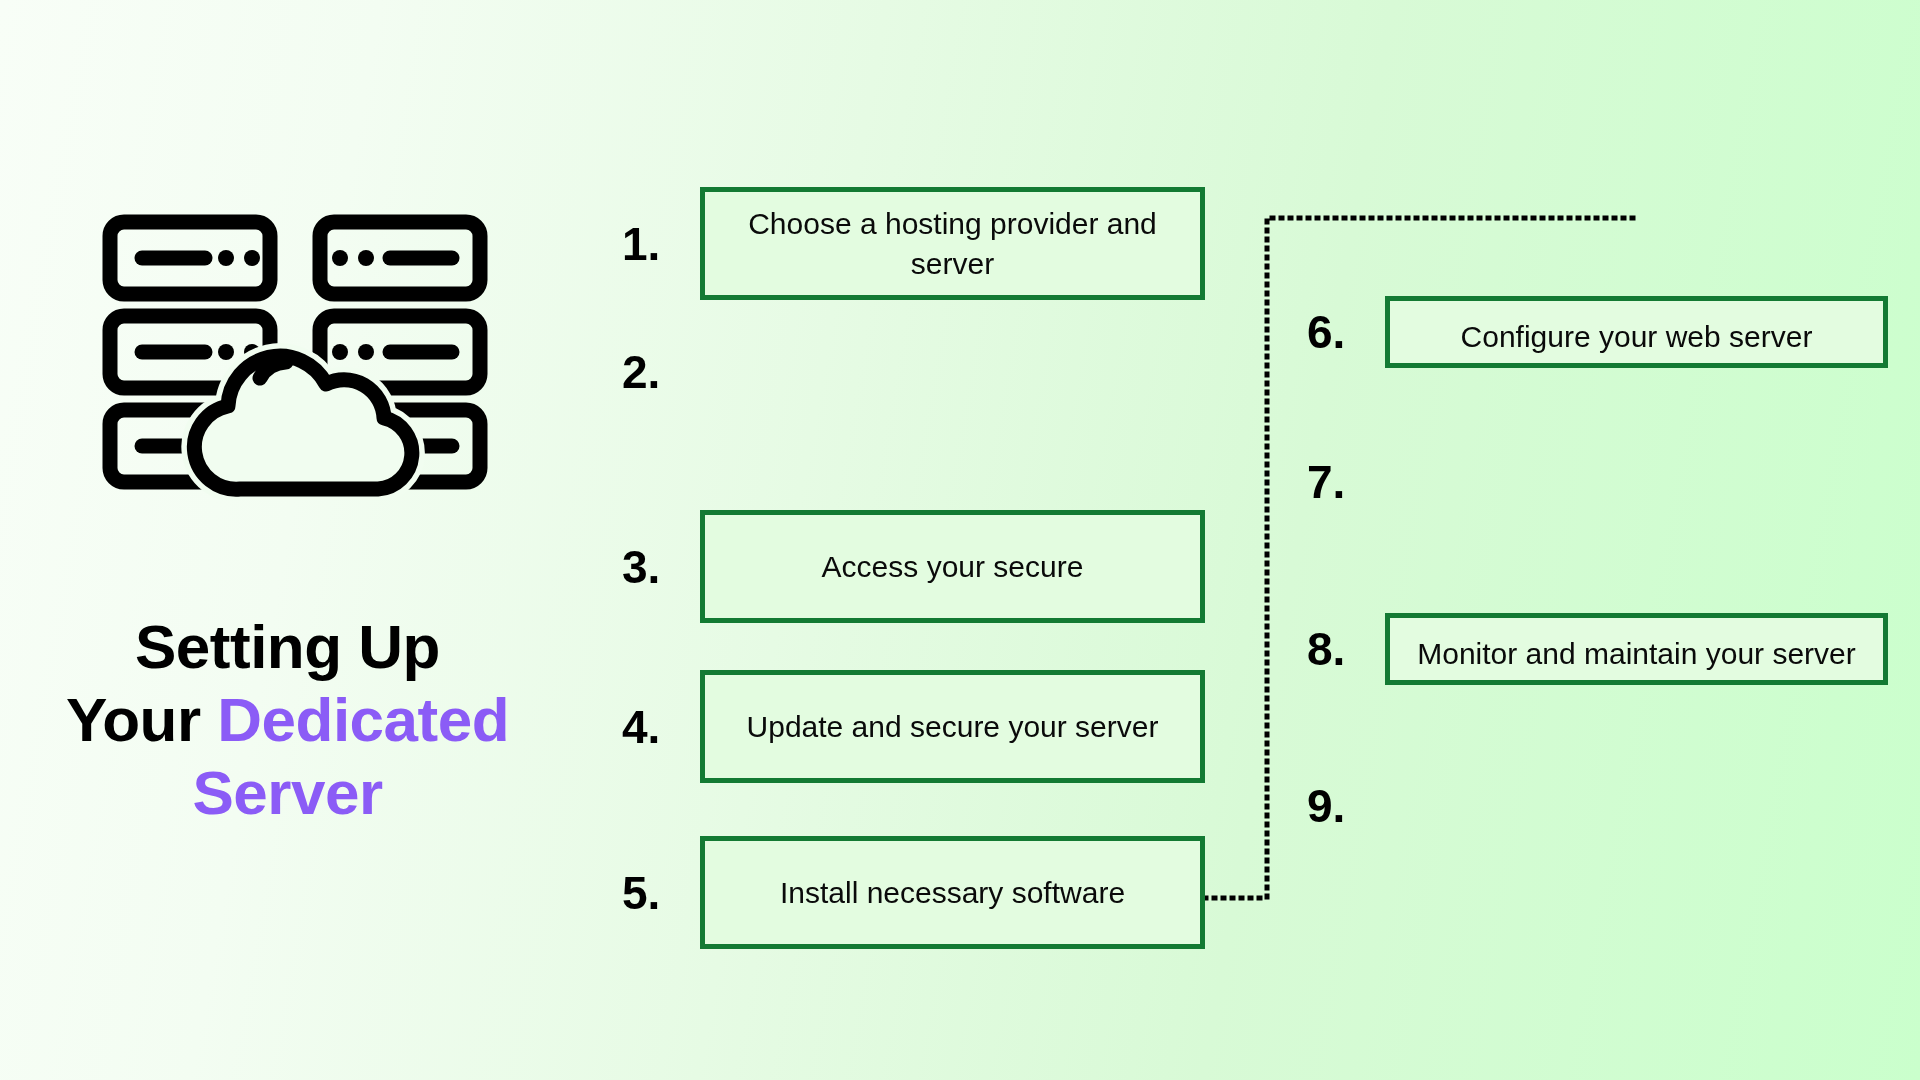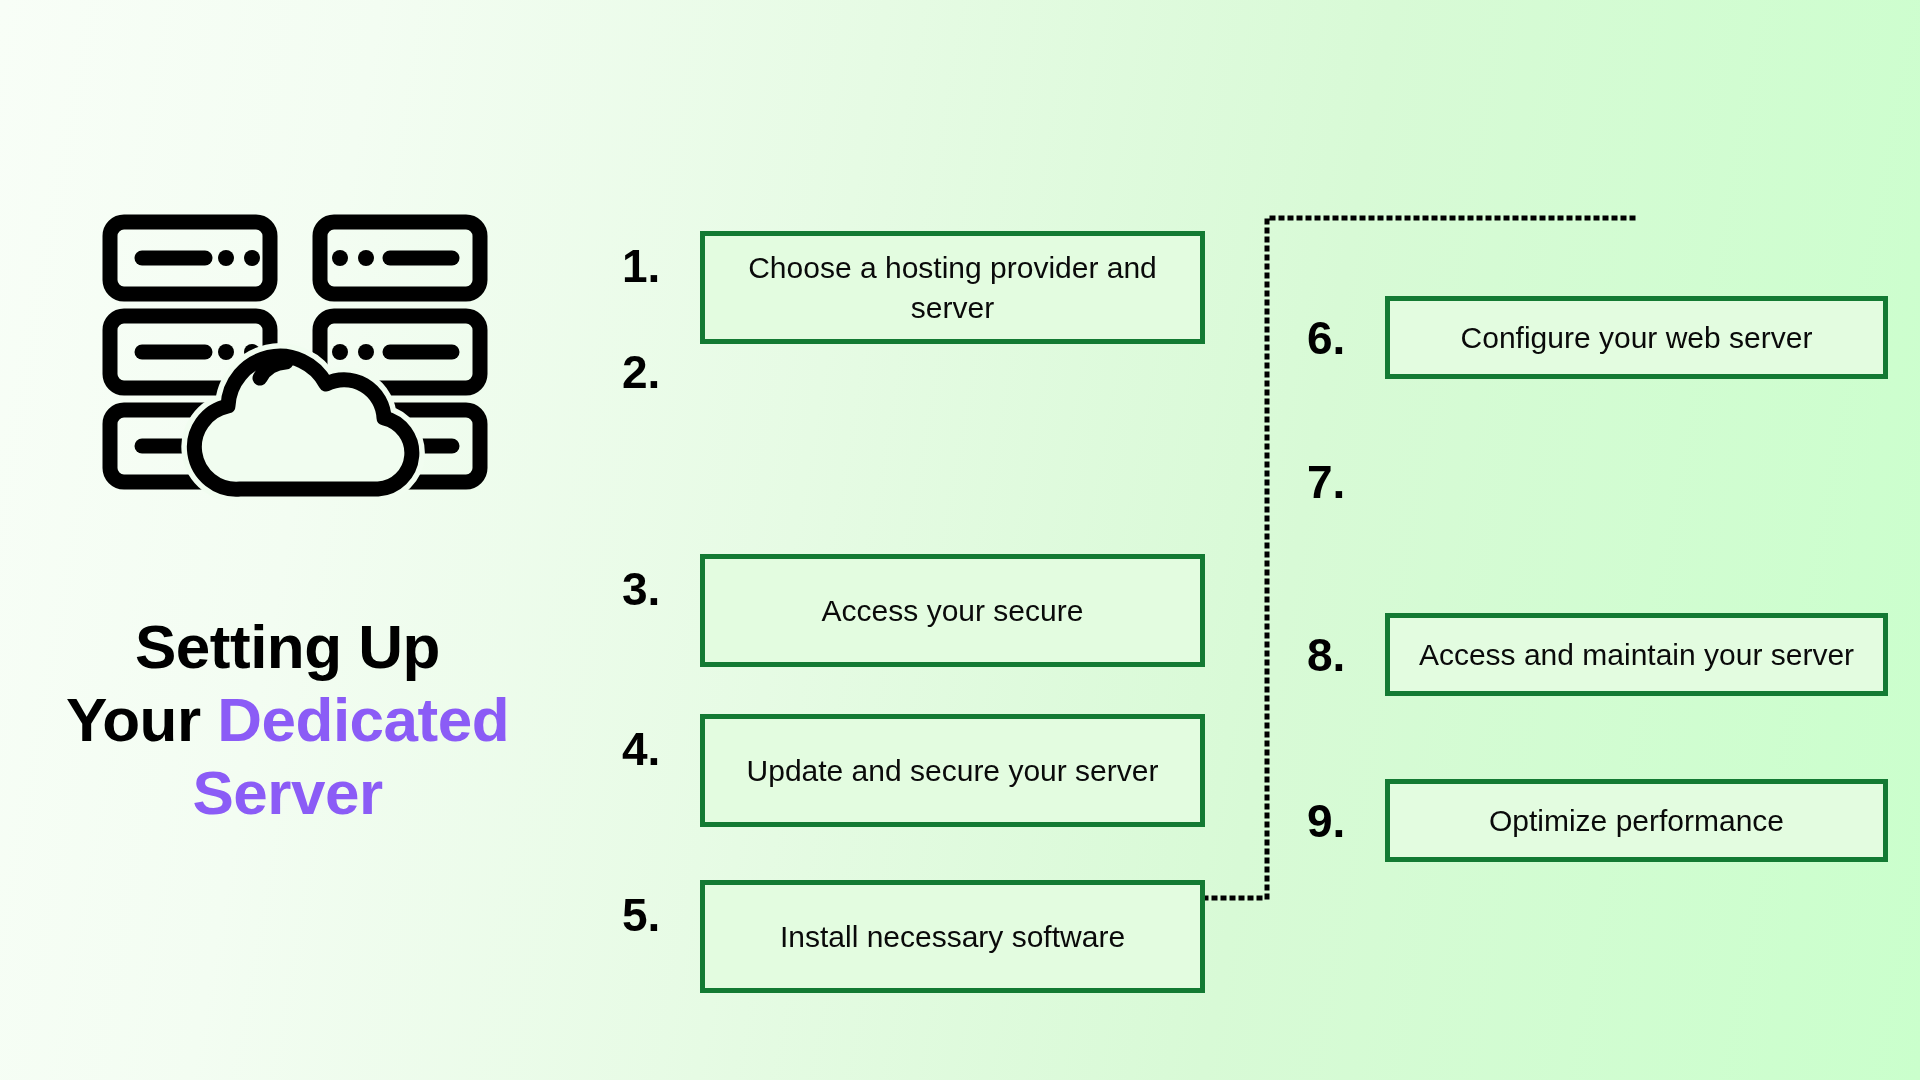--- a/index.html
+++ b/index.html
@@ -87,22 +87,22 @@
   }
 
   
   .col-a .step-box { width: 505px; }
   .col-a { left: 622px; }
 
   
   .col-b .step-box { width: 503px; }
   .col-b { left: 1307px; }
 
-  .h2 { height: 113px; margin-top: 44px; }
-  .h1 { height: 83px; }
+  .h2 { height: 113px; }
+  .h1 { height: 72px; align-items: flex-end; }
 
   
   #connector {
     position: absolute;
     left: 1195px;
     top: 205px;
     width: 460px;
     height: 710px;
     pointer-events: none;
   }
@@ -224,24 +224,21 @@
     </div>
   </div>
 
   <div class="step-row col-b" style="top:455px;">
     <div class="step-number">7.</div>
   </div>
 
   <div class="step-row col-b" style="top:613px;">
     <div class="step-number">8.</div>
     <div class="step-box h1">
-      <span class="step-label">Access and maintain your server</span>
+      <span class="step-label">Monitor and maintain your server</span>
     </div>
   </div>
 
   <div class="step-row col-b" style="top:779px;">
     <div class="step-number">9.</div>
-    <div class="step-box h1">
-      <span class="step-label">Optimize performance</span>
-    </div>
   </div>
 
 </div>
 
 </body></html>

